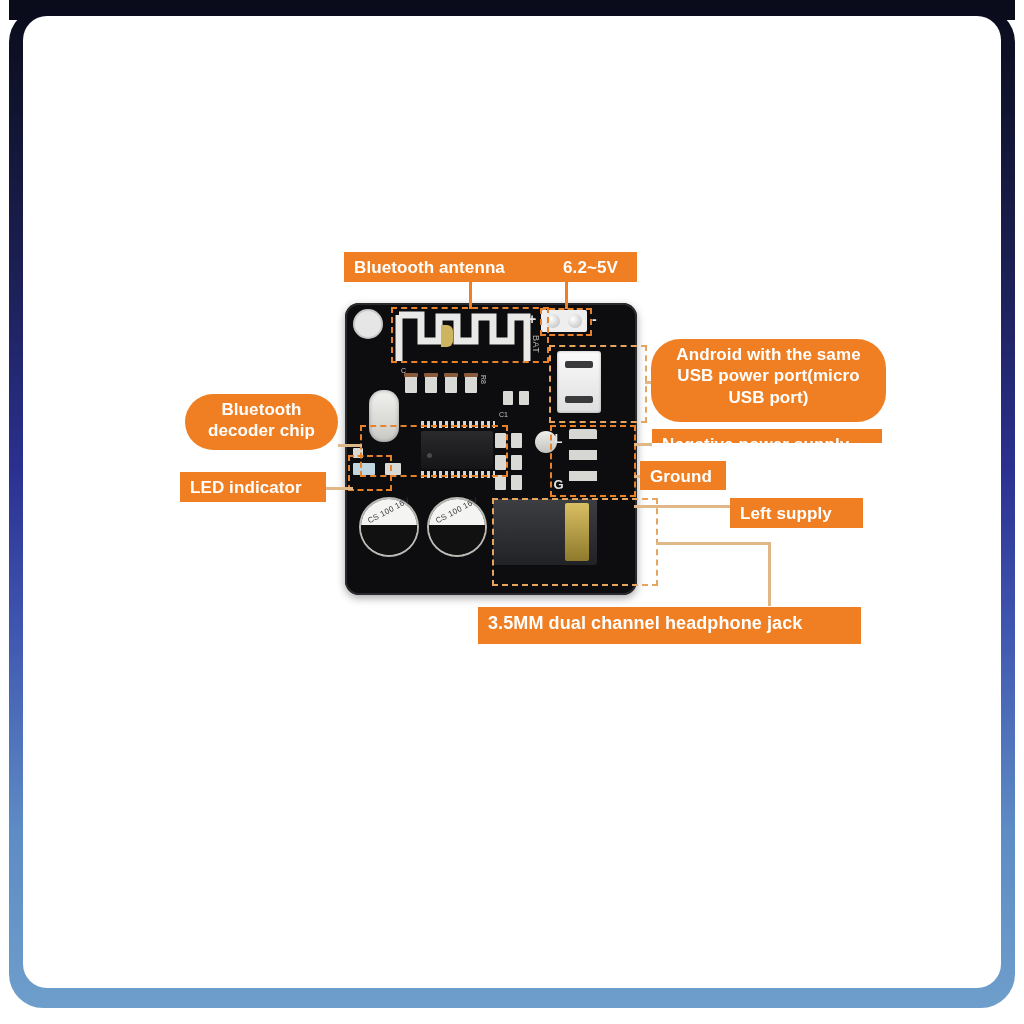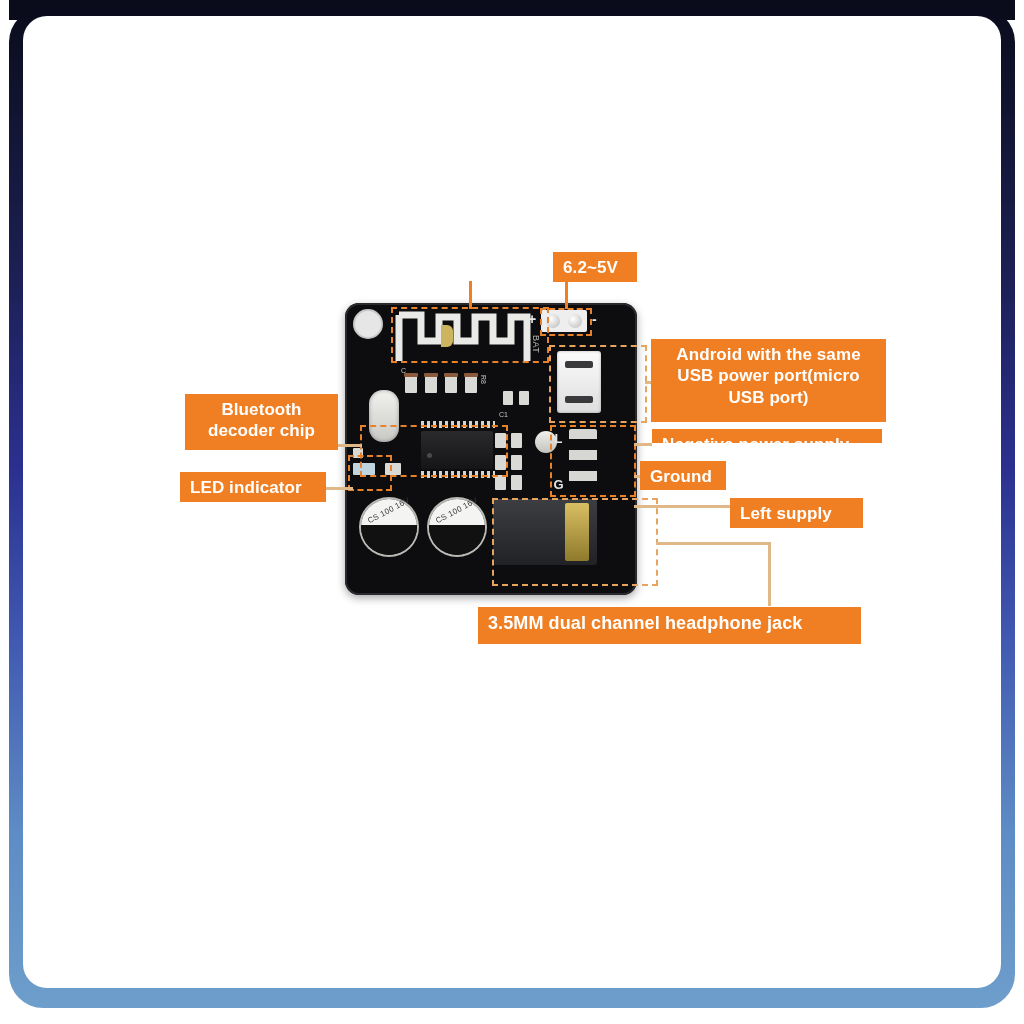--- a/index.html
+++ b/index.html
@@ -313,21 +313,21 @@
     color: #ffffff;
     font-family: "Liberation Sans", sans-serif;
     font-weight: bold;
     font-size: 17px;
     line-height: 1.26;
     padding: 5px 10px 6px 10px;
     box-sizing: border-box;
     white-space: pre-line;
     letter-spacing: .1px;
   }
-  .lbl.center { text-align: center; }
+  .lbl.center { text-align: center; border-radius: 29px; }
 </style>
 </head>
 <body>
 
 <div id="page">
 
   <div class="frame-top-fill"></div>
   <div class="frame-outer"></div>
   <div class="frame-inner"></div>
 
@@ -431,20 +431,21 @@
     <div class="conn h" style="left:634px;top:443px;width:18px"></div>
 
     <div class="conn h" style="left:634px;top:475px;width:18px"></div>
 
     <div class="conn h" style="left:634px;top:505px;width:132px"></div>
     <div class="conn v" style="left:765px;top:500px;height:8px"></div>
 
     <div class="conn h" style="left:656px;top:542px;width:114px"></div>
     <div class="conn v" style="left:768px;top:542px;height:64px"></div>
 
+    <div class="lbl" style="left:344px;top:252px;width:250px;height:30px">Bluetooth antenna</div>
 
     <div class="lbl" style="left:553px;top:252px;width:84px;height:30px">6.2~5V</div>
 
     <div class="lbl center" style="left:651px;top:339px;width:235px;height:83px;font-size:17px">Android with the same
 USB power port(micro
 USB port)</div>
 
     <div class="lbl center" style="left:185px;top:394px;width:153px;height:56px">Bluetooth
 decoder chip</div>
 

